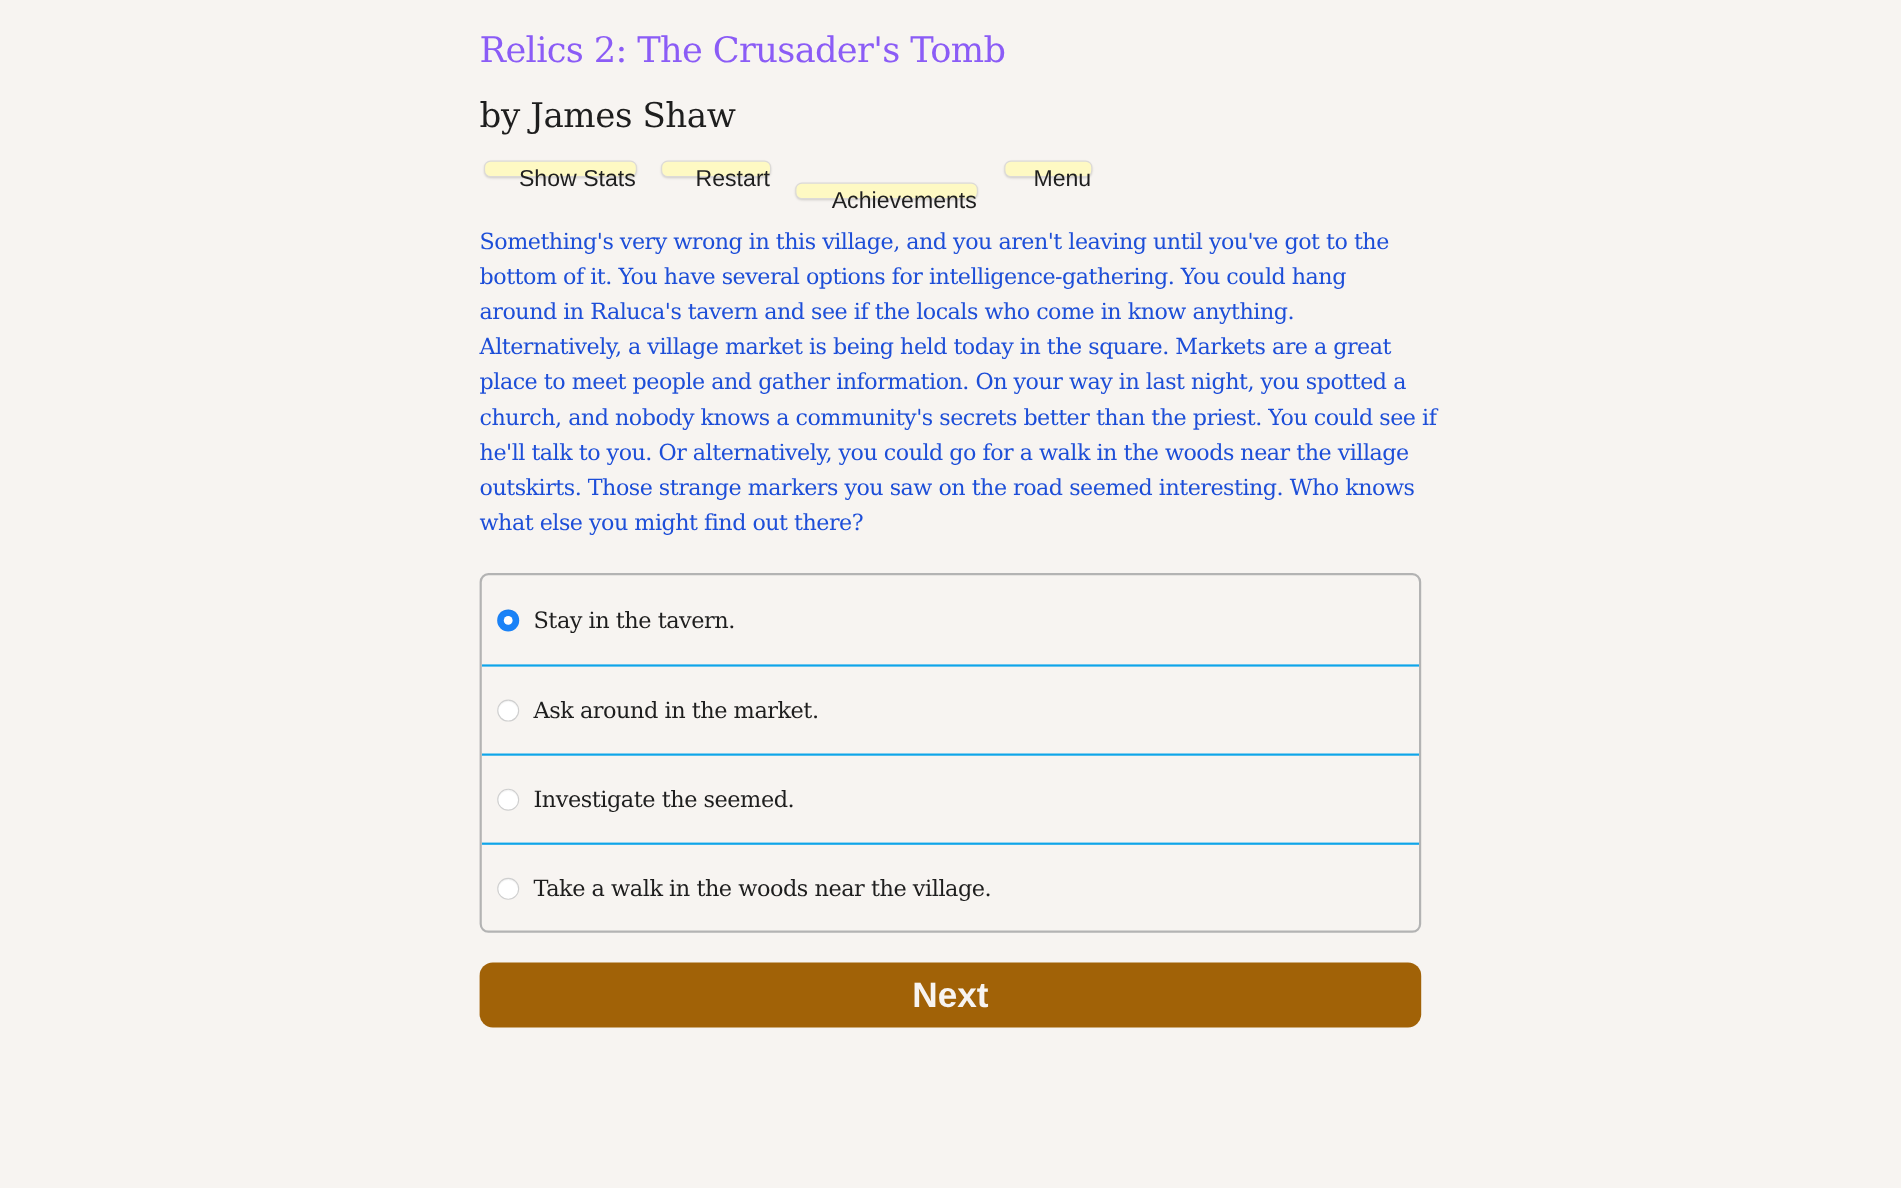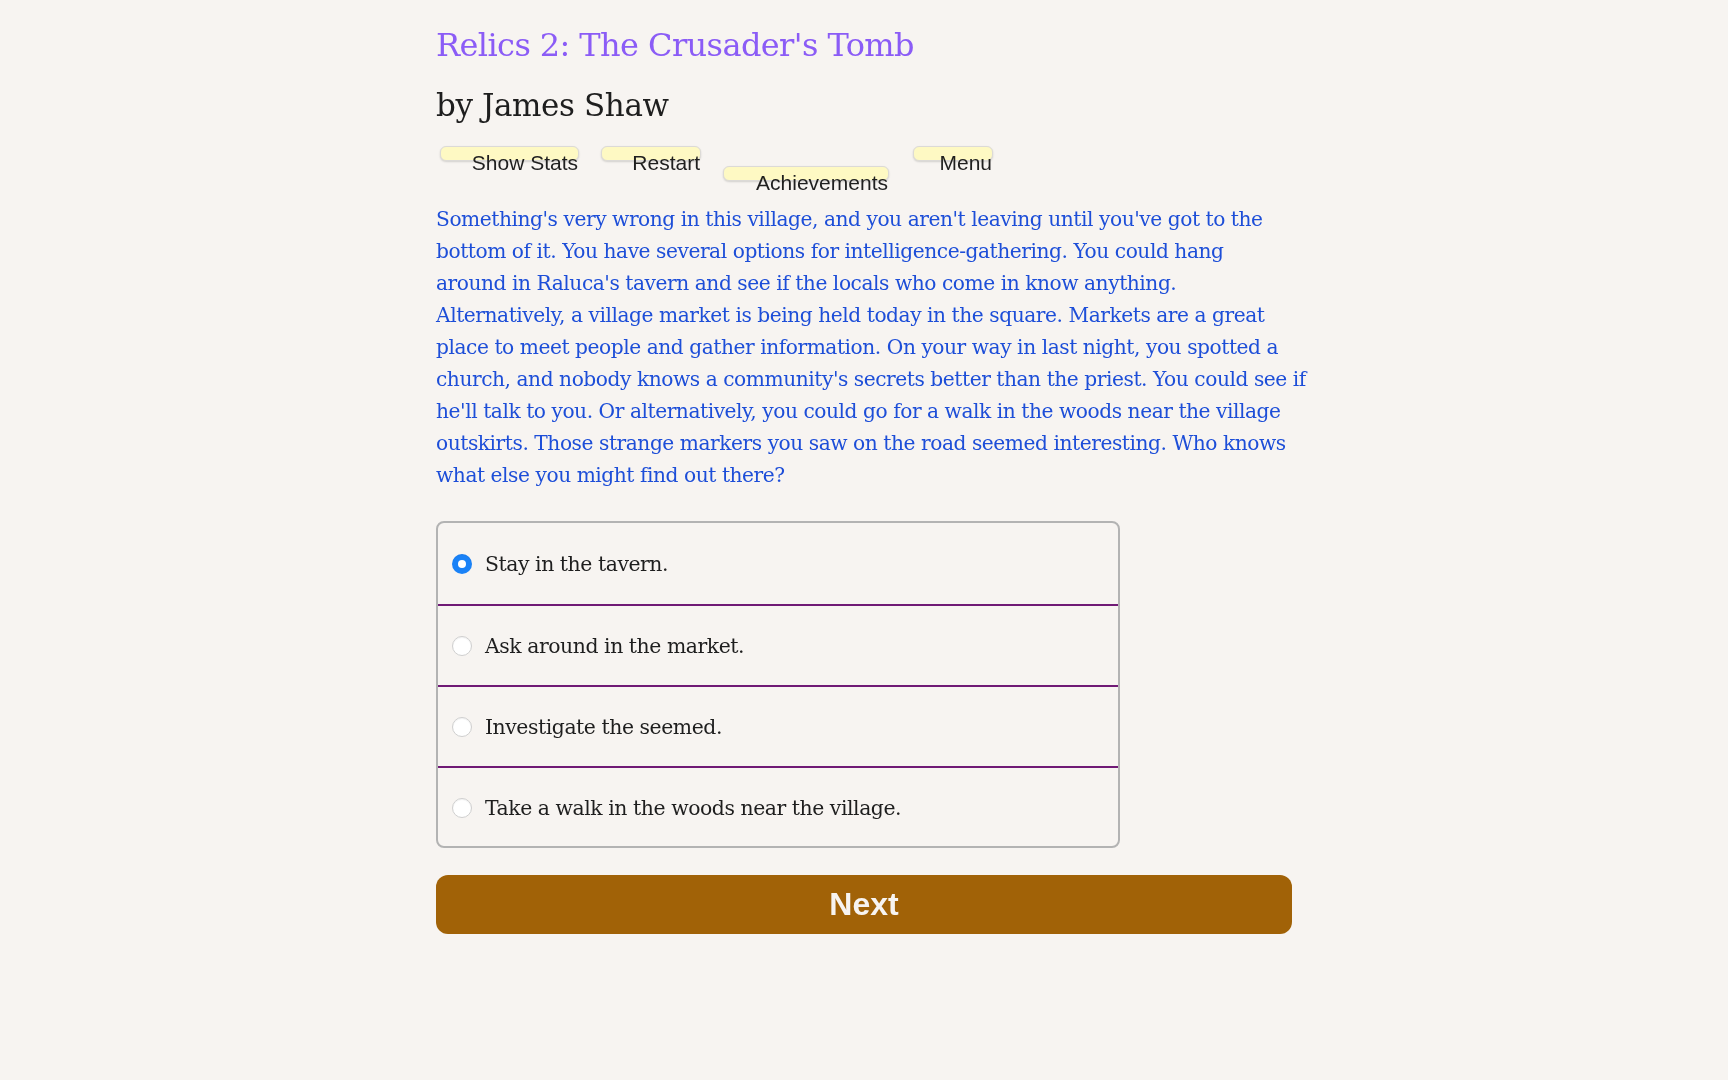--- a/index.html
+++ b/index.html
@@ -77,37 +77,37 @@
       color: #1d4ed8;
     }
     .story span.line {
       display: block;
       white-space: nowrap;
     }
     .choices {
       position: absolute;
       left: 0;
       top: 521px;
-      width: 684px;
+      width: 856px;
       height: 327px;
       box-sizing: border-box;
       border: 2px solid #b3b3b3;
       border-radius: 8px;
       overflow: hidden;
     }
     .choice {
       position: absolute;
       left: 0;
       width: 100%;
       height: 81px;
       box-sizing: border-box;
       cursor: pointer;
     }
     .choice.divider {
-      border-top: 2px solid #701a75;
+      border-top: 2px solid #0ea5e9;
       padding-left: 11px;
     }
     .radio {
       position: absolute;
       left: 14px;
       top: 50%;
       width: 20px;
       height: 20px;
       margin-top: -10px;
       box-sizing: border-box;

